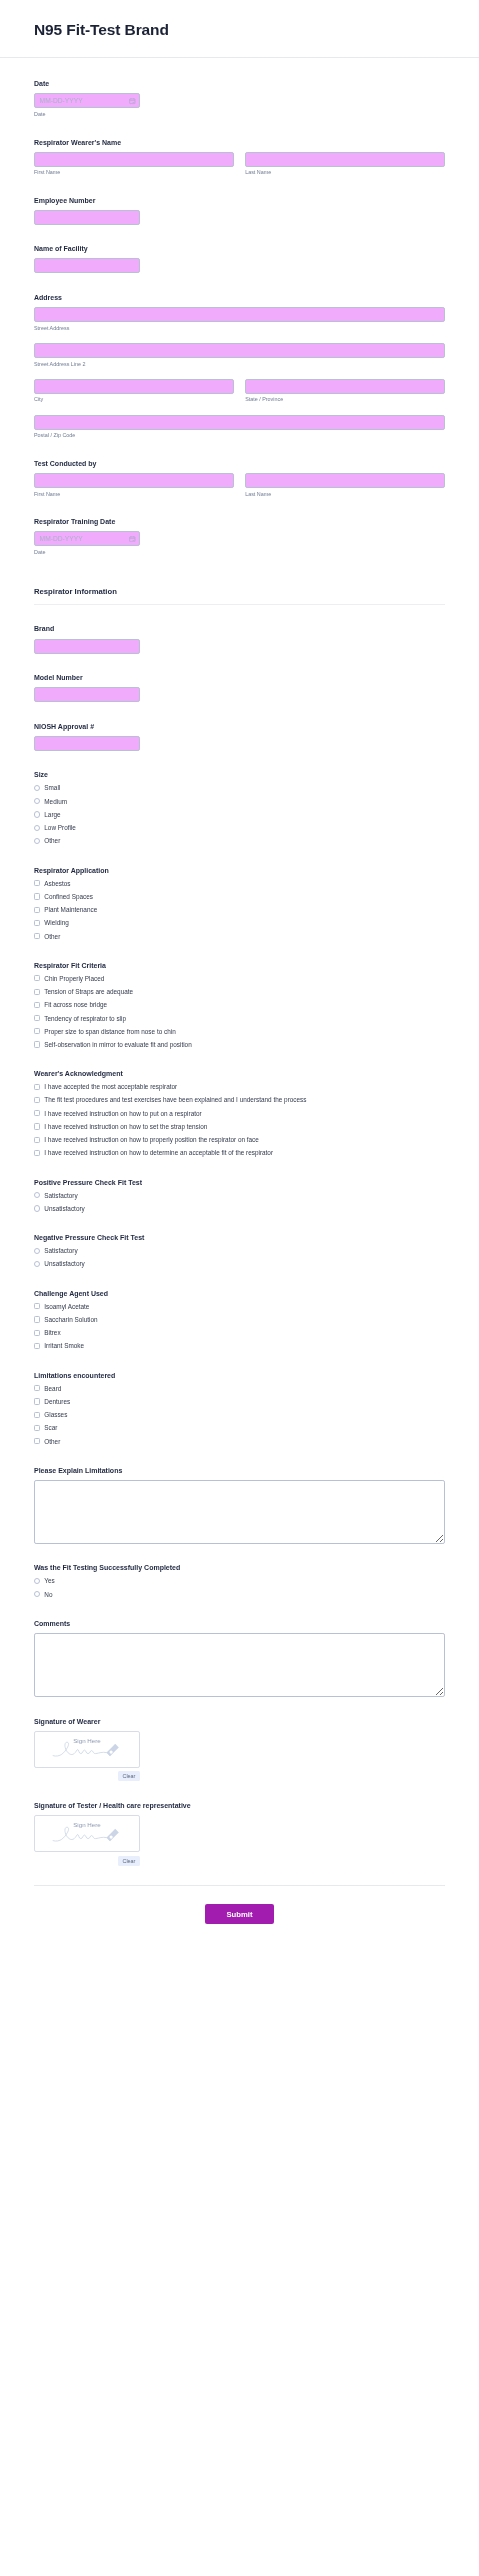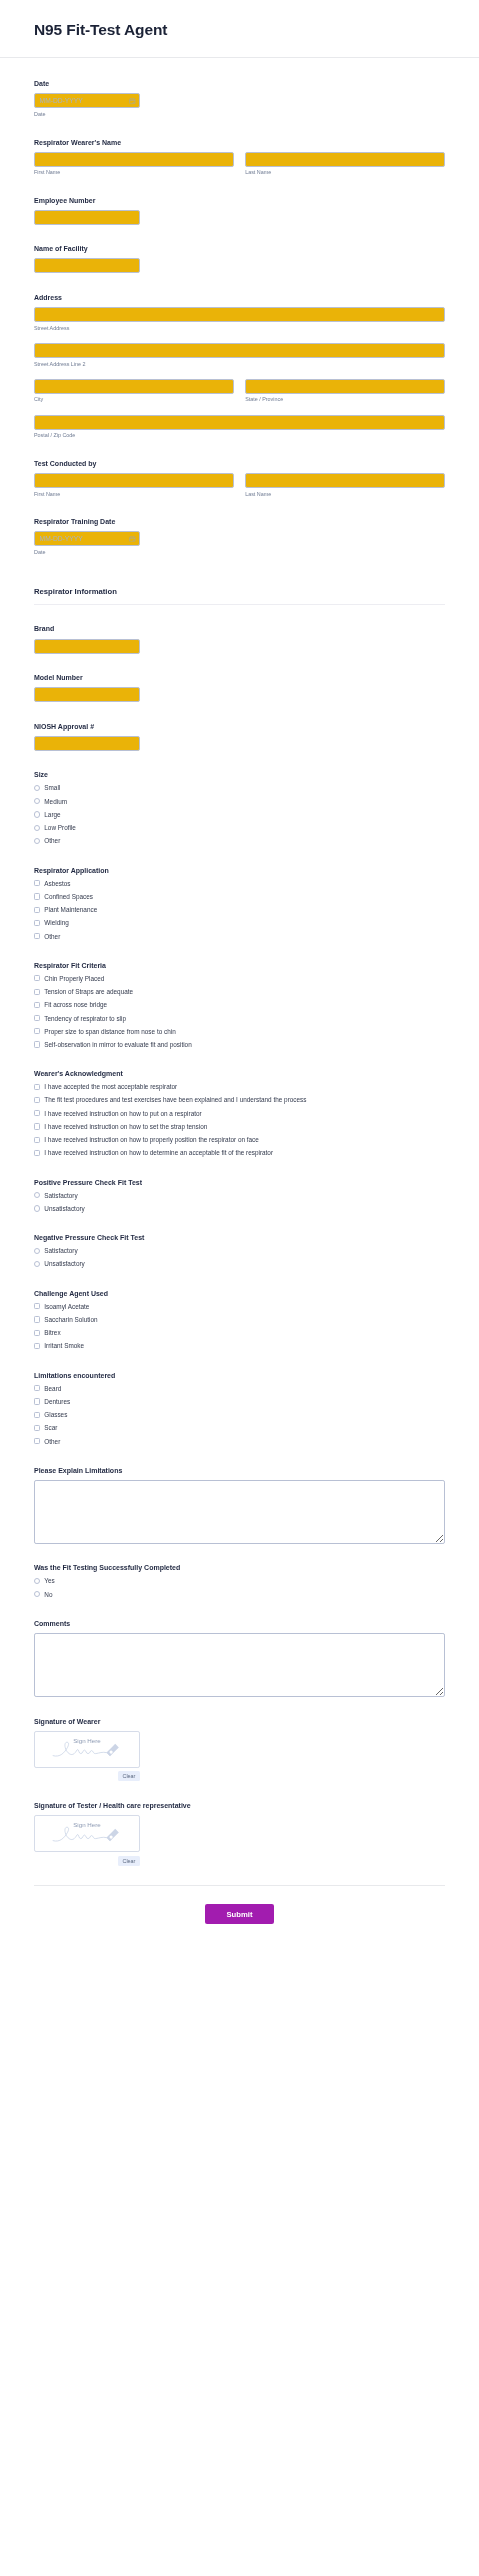--- a/index.html
+++ b/index.html
@@ -48,21 +48,21 @@
     margin-top: 2.6px;
     line-height: 1.3;
   }
 
   .inp {
     display: block;
     width: 100%;
     height: 15px;
     border: 0.5px solid #b8c0d4;
     border-radius: 2.1px;
-    background: #eab308;
+    background: #f0abfc;
     font-family: inherit;
     font-size: 6.7px;
     color: #2c3345;
     padding: 2.1px 4.6px;
     outline: none;
   }
   .inp::placeholder { color: #a7b2c7; }
 
   .w-short  { width: 106px; }
   .w-full   { width: 100%; }
@@ -210,21 +210,21 @@
     cursor: pointer;
   }
   .spacer-lg { height: 8.2px; }
 </style>
 </head>
 <body>
 
 <div class="page">
 
   <div class="form-header">
-    <h1 class="form-title">N95 Fit-Test Agent</h1>
+    <h1 class="form-title">N95 Fit-Test Brand</h1>
   </div>
 
   <div class="form-body">
 
     <div class="field">
       <label class="field-label">Date</label>
       <div class="date-wrap">
         <input class="inp" type="text" placeholder="MM-DD-YYYY" style="">
         <span class="cal-icon">
           <svg viewBox="0 0 16 16" fill="none" stroke="currentColor" stroke-width="1.2">

